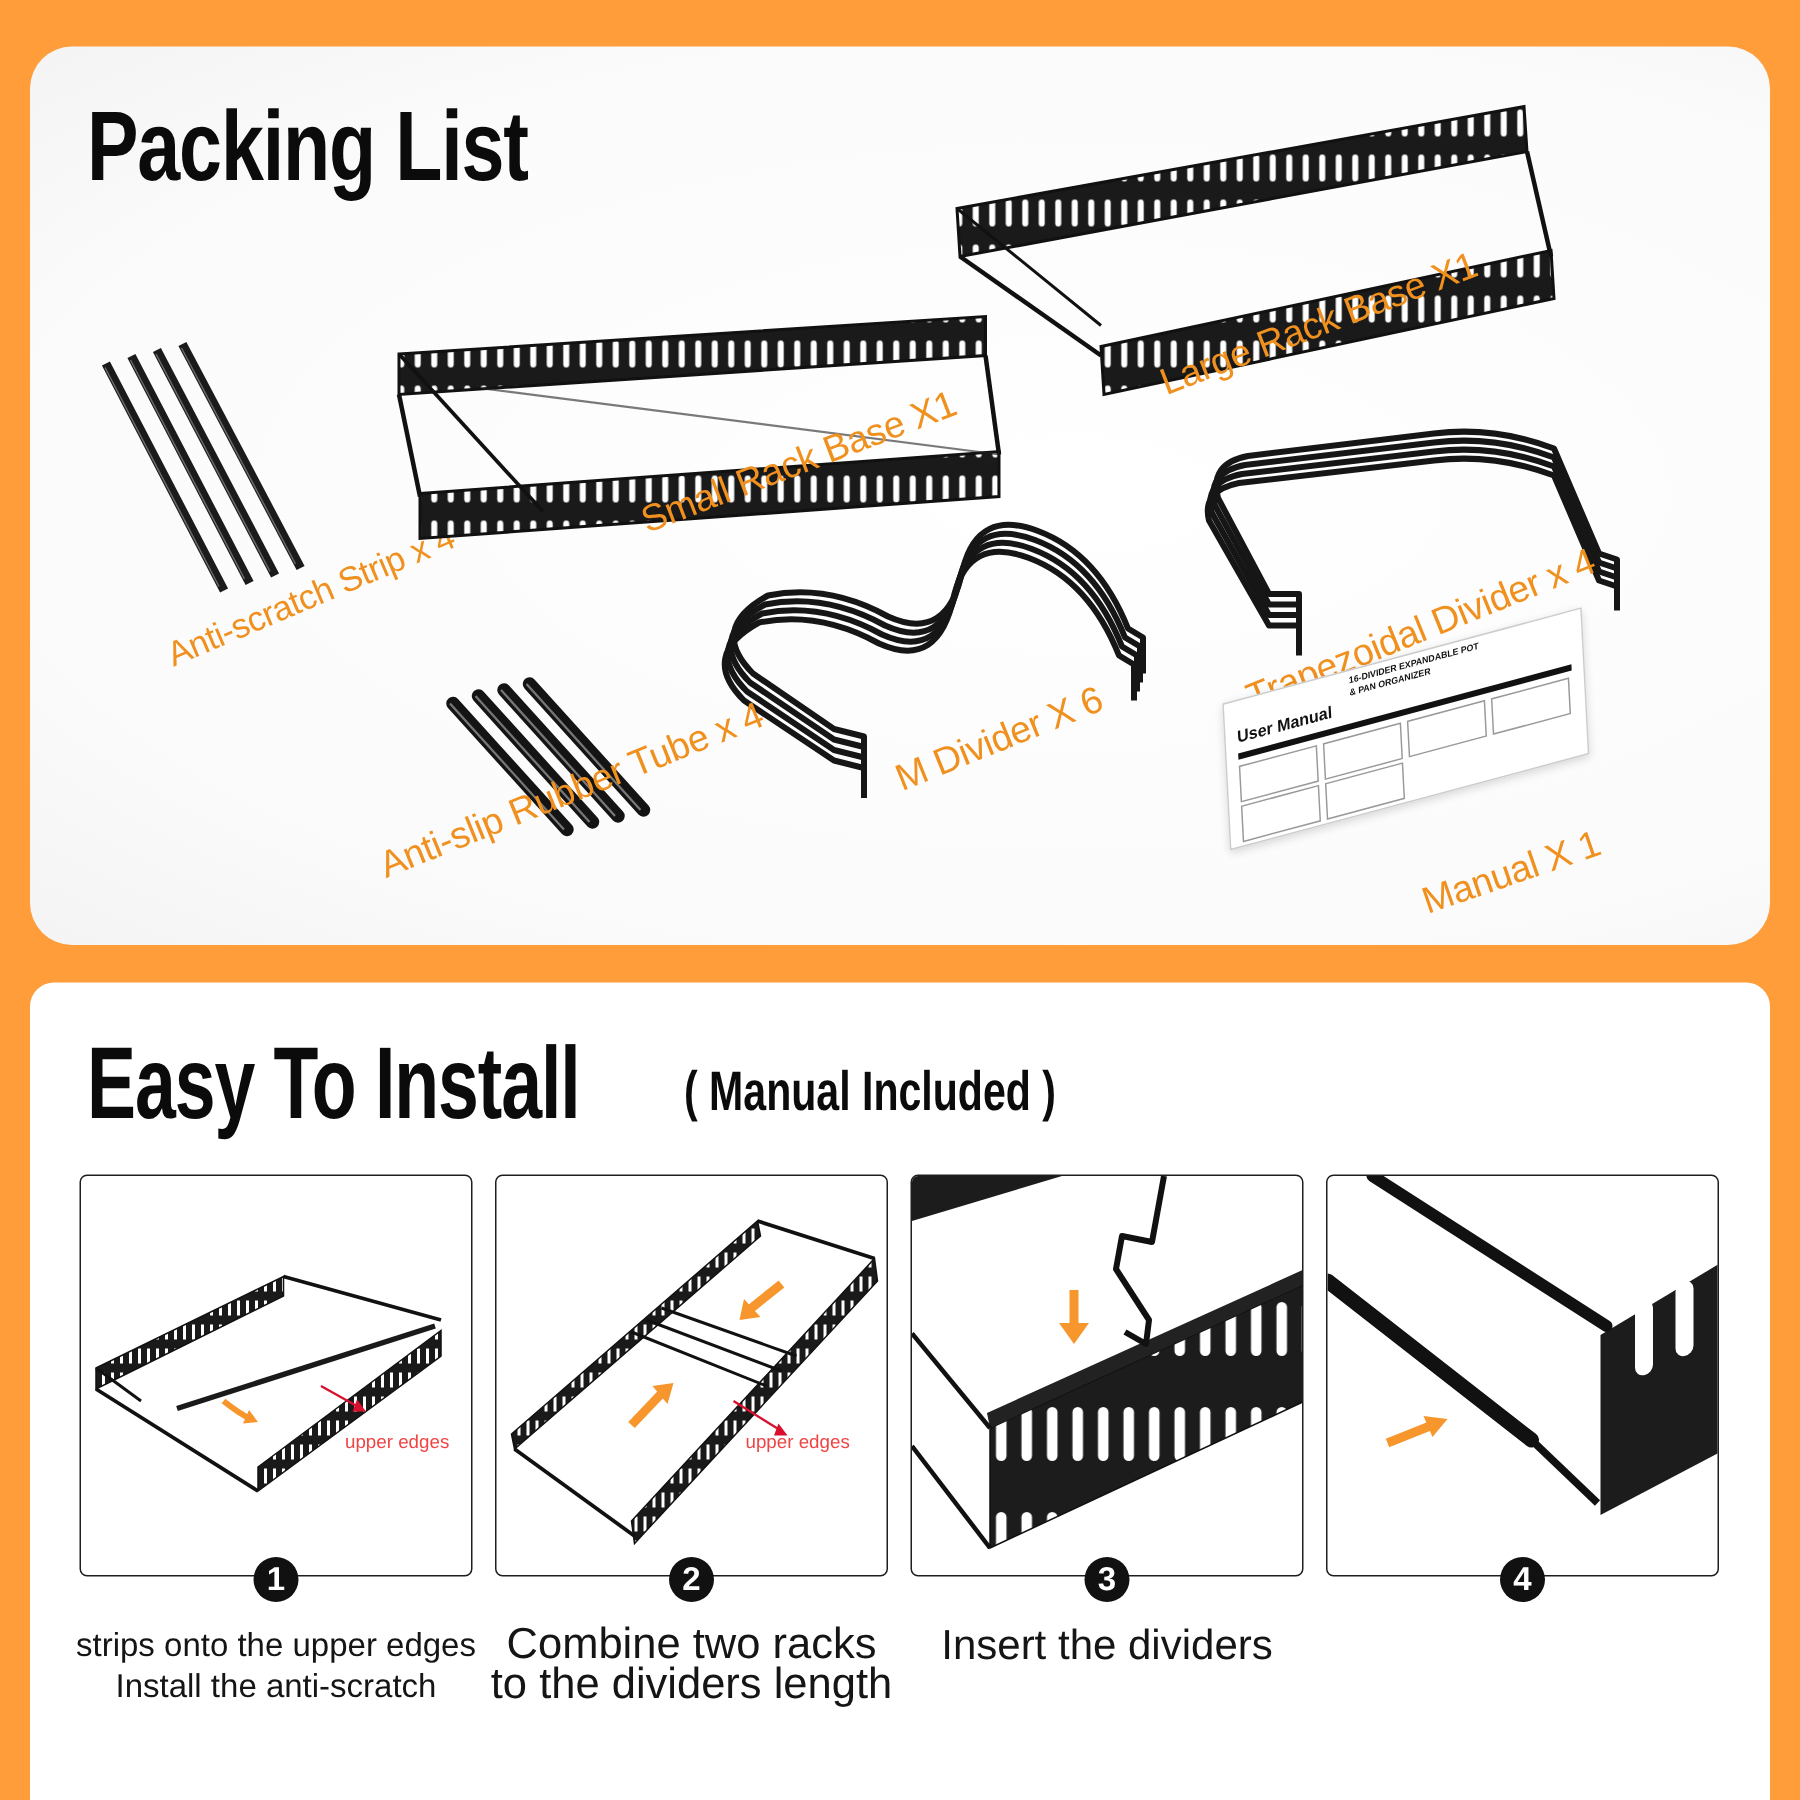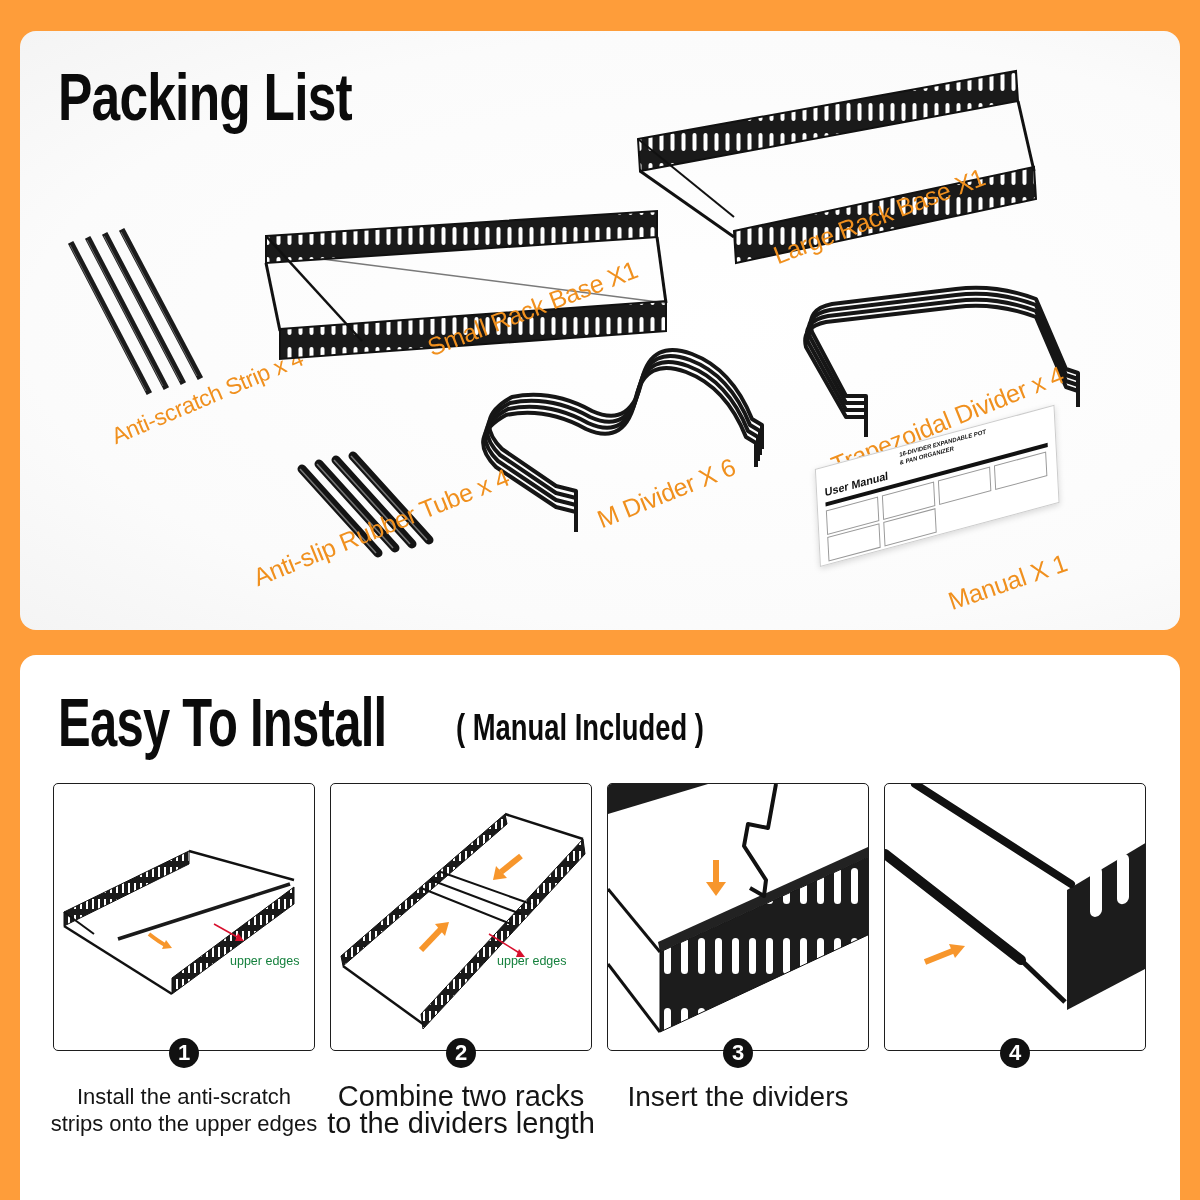--- a/index.html
+++ b/index.html
@@ -1,33 +1,33 @@
 <!DOCTYPE html>
 <html><head>
 <meta charset="utf-8">
 <style>
   * { box-sizing: border-box; margin: 0; padding: 0; }
   html, body { width: 1200px; height: 1200px; overflow: hidden; }
   body { background: #FE9D3A; font-family: "Liberation Sans", sans-serif; position: relative; }
   .panel { position: absolute; left: 20px; width: 1160px; background: #ffffff; border-radius: 16px; overflow: hidden; }
-  #panel-top { top: 31px; height: 599px; background: radial-gradient(ellipse at 60% 50%, #ffffff 0%, #fbfbfb 70%, #f4f4f4 100%); }
+  #panel-top { top: 31px; height: 599px; background: radial-gradient(ellipse at 60% 50%, #ffffff 0%, #fbfbfb 70%, #f4f4f4 100%); border-radius: 28px; }
   #panel-bottom { top: 655px; height: 634px; }
   .big-title { position: absolute; font-family: "Liberation Sans", sans-serif; font-weight: 700; color: #0b0b0b;
     transform-origin: left bottom; letter-spacing: -1px; white-space: nowrap; }
   #title-packing { left: 38px; top: 28px; font-size: 66px; transform: scaleX(0.78); transform-origin: left top; }
   #title-install { left: 38px; top: 28px; font-size: 68px; transform: scaleX(0.72); transform-origin: left top; }
   #subtitle-install { position: absolute; left: 436px; top: 52px; font-size: 37px; font-weight: 700; color: #0b0b0b;
     transform: scaleX(0.74); transform-origin: left top; white-space: nowrap; }
   .label { position: absolute; color: #F0901E; font-size: 25px; white-space: nowrap; transform-origin: left bottom; letter-spacing: -0.3px; }
   svg.illus { position: absolute; overflow: visible; }
   .step-box { position: absolute; top: 128px; width: 262px; height: 268px; border: 1.5px solid #1e1e1e; border-radius: 5px; background: #ffffff; overflow: hidden; }
   .step-num { position: absolute; top: 383px; width: 30px; height: 30px; border-radius: 50%; background: #111; color: #fff;
     font-weight: 700; font-size: 22px; display: flex; align-items: center; justify-content: center; }
   .step-text { position: absolute; top: 428px; width: 290px; text-align: center; color: #151515; font-size: 22px; line-height: 27px; }
-  .annot { position: absolute; font-size: 12.5px; color: #15803d; white-space: nowrap; }
+  .annot { position: absolute; font-size: 12.5px; color: #ef4444; white-space: nowrap; }
 </style>
 </head>
 <body>
 
 <div class="panel" id="panel-top">
   <div class="big-title" id="title-packing">Packing List</div>
 
   <svg class="illus" style="left:48px;top:200px" width="150" height="170" viewBox="0 0 150 170">
     <g stroke="#1b1b1b" stroke-width="6" stroke-linecap="square">
       <line x1="4" y1="14" x2="80" y2="160"></line>
@@ -140,22 +140,22 @@
       <line x1="64" y1="155" x2="236" y2="100" stroke="#1a1a1a" stroke-width="3.5"></line>
       <path d="M95,150 Q105,158 113,162" fill="none" stroke="#F7962C" stroke-width="4"></path>
       <polygon points="108,165 118,164 112,156" fill="#F7962C"></polygon>
       <line x1="160" y1="140" x2="185" y2="154" stroke="#D8102E" stroke-width="1.5"></line>
       <polygon points="184,149 190,157 181,157" fill="#D8102E"></polygon>
     </svg>
     <div class="annot" style="left:176px;top:170px">upper edges</div>
   </div>
   <div class="step-num" style="left:149px;">1</div>
   <div class="step-text" style="left:19px;">
+    <div>strips onto the upper edges</div>
     <div>Install the anti-scratch</div>
-    <div>strips onto the upper edges</div>
   </div>
 
   <div class="step-box" style="left:310px;">
     <svg width="262" height="268" viewBox="0 0 262 268">
       <polygon points="10,172 174,30 176,40 12,182" fill="url(#slotsS)" stroke="#111"></polygon>
       <polygon points="90,230 252,55 254,70 92,245" fill="url(#slotsS)" stroke="#111"></polygon>
       <line x1="12" y1="182" x2="92" y2="240" stroke="#111" stroke-width="2.5"></line>
       <line x1="174" y1="30" x2="252" y2="55" stroke="#111" stroke-width="2.5"></line>
       <line x1="90" y1="104" x2="180" y2="140" stroke="#111" stroke-width="2"></line>
       <line x1="100" y1="96" x2="190" y2="130" stroke="#111" stroke-width="2"></line>

